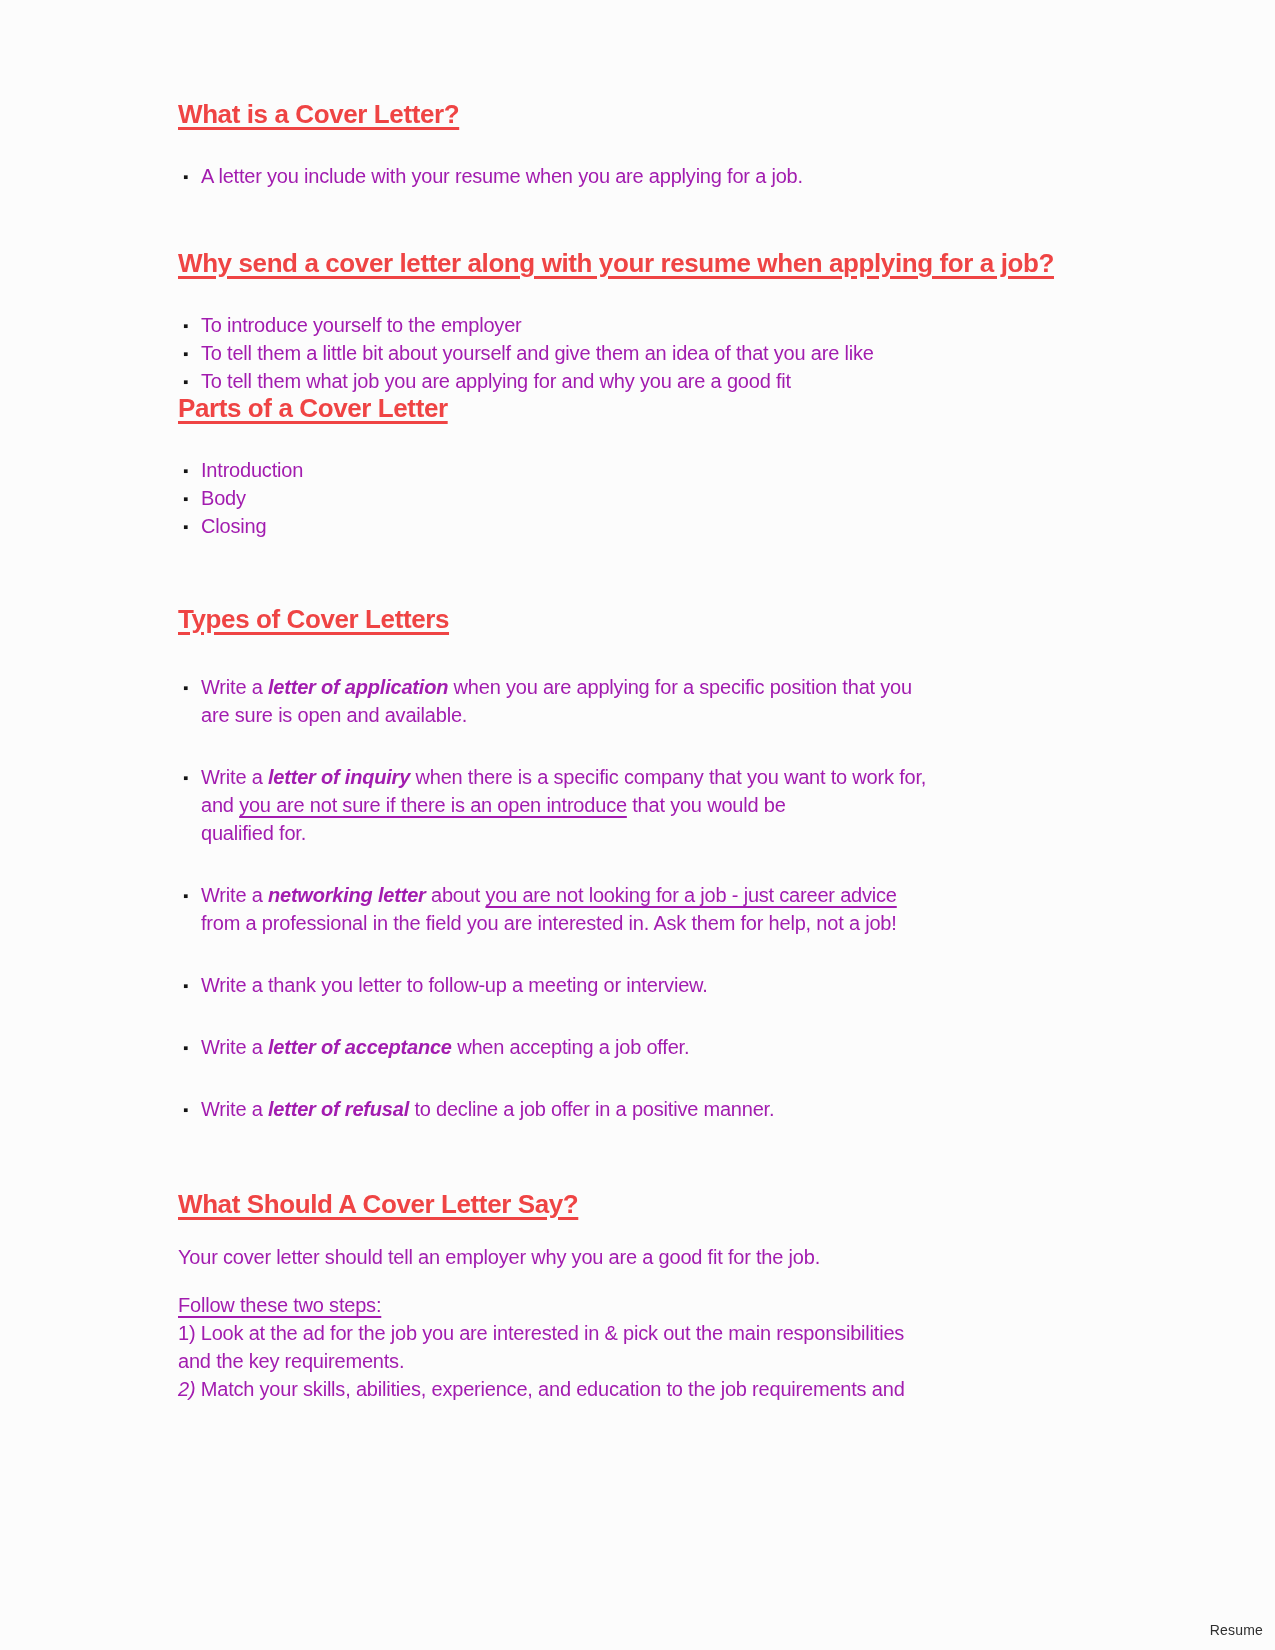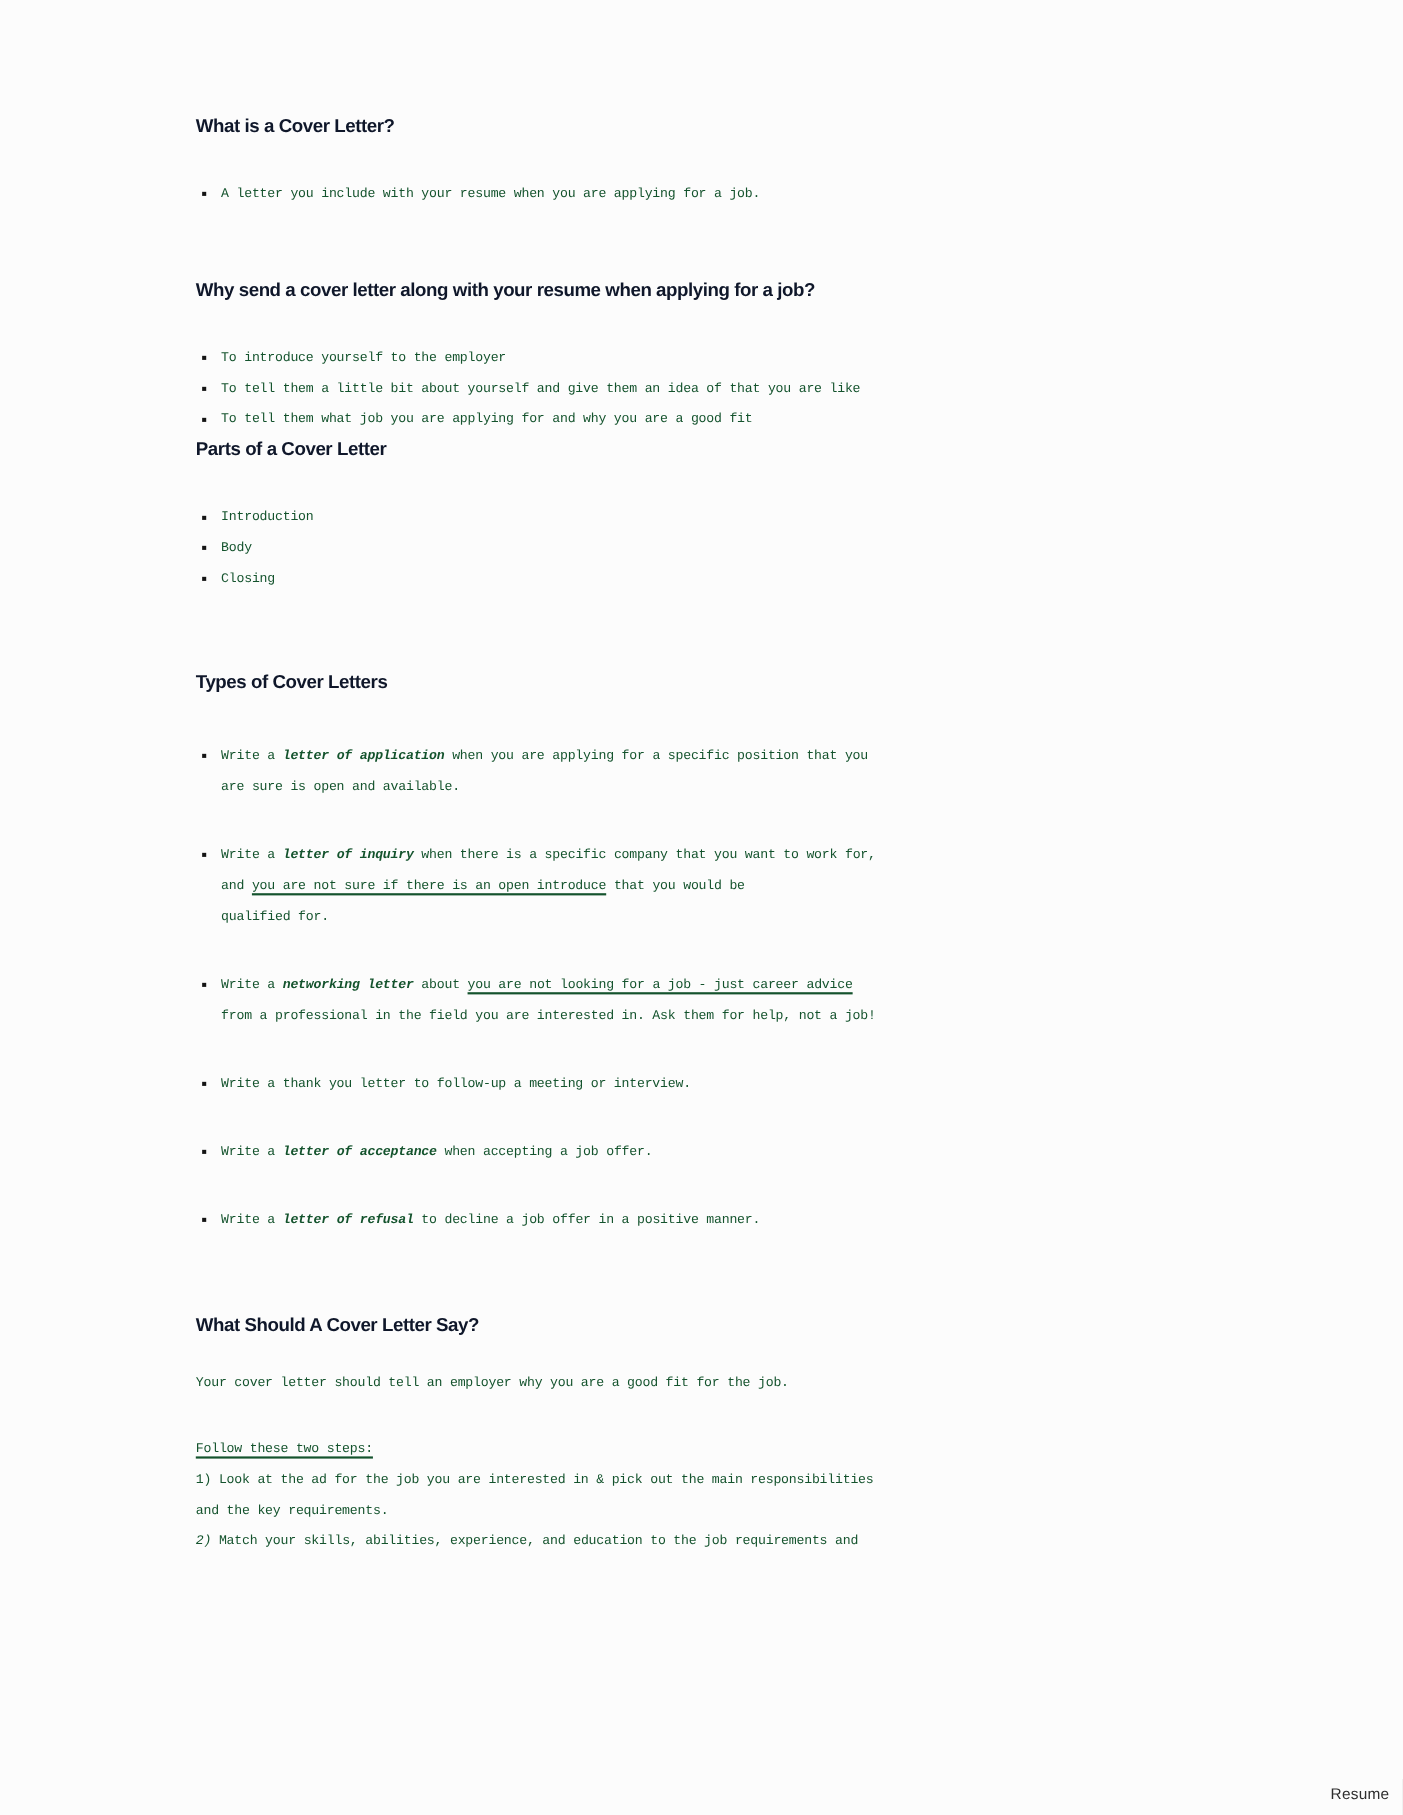--- a/index.html
+++ b/index.html
@@ -18,25 +18,26 @@
     overflow: hidden;
   }
   .content {
     position: absolute;
     left: 178px;
     top: 101px;
     width: 900px;
   }
   .heading {
     margin: 0;
-    font-size: 17px;
+    font-size: 26px;
     font-weight: 700;
     line-height: 27px;
     letter-spacing: -0.4px;
-    color: #0f172a;
+    color: #ef4444;
+    text-decoration: underline;
     text-decoration-thickness: 2.5px;
     text-underline-offset: 4px;
     white-space: nowrap;
   }
   .section { margin: 0; }
   .sec2 { margin-top: 60px; }
   .sec3 { }
   .sec4 { margin-top: 66px; }
   .sec5 { margin-top: 68px; }
   .heading { margin-bottom: 34px; }
@@ -55,29 +56,28 @@
   .sec4 li.bullet + li.bullet { margin-top: 34px; }
   .marker {
     position: absolute;
     left: 5px;
     top: 1px;
     font-size: 15px;
     line-height: 28px;
     color: #141414;
   }
   .line, .para {
-    font-size: 12px;
+    font-size: 20px;
     line-height: 28px;
     letter-spacing: -0.2px;
     white-space: nowrap;
-    color: #14532d;
-    font-family: Liberation Mono, monospace;
+    color: #a21caf;
   }
   .para { margin: 0; }
-  .para-follow { margin-top: 32px; }
+  .para-follow { margin-top: 20px; }
   .bi { font-weight: 700; font-style: italic; }
   .un {
     text-decoration: underline;
     text-decoration-thickness: 1.6px;
     text-underline-offset: 3.5px;
   }
   .it { font-style: italic; }
   .footer-label {
     position: absolute;
     right: 12px;

